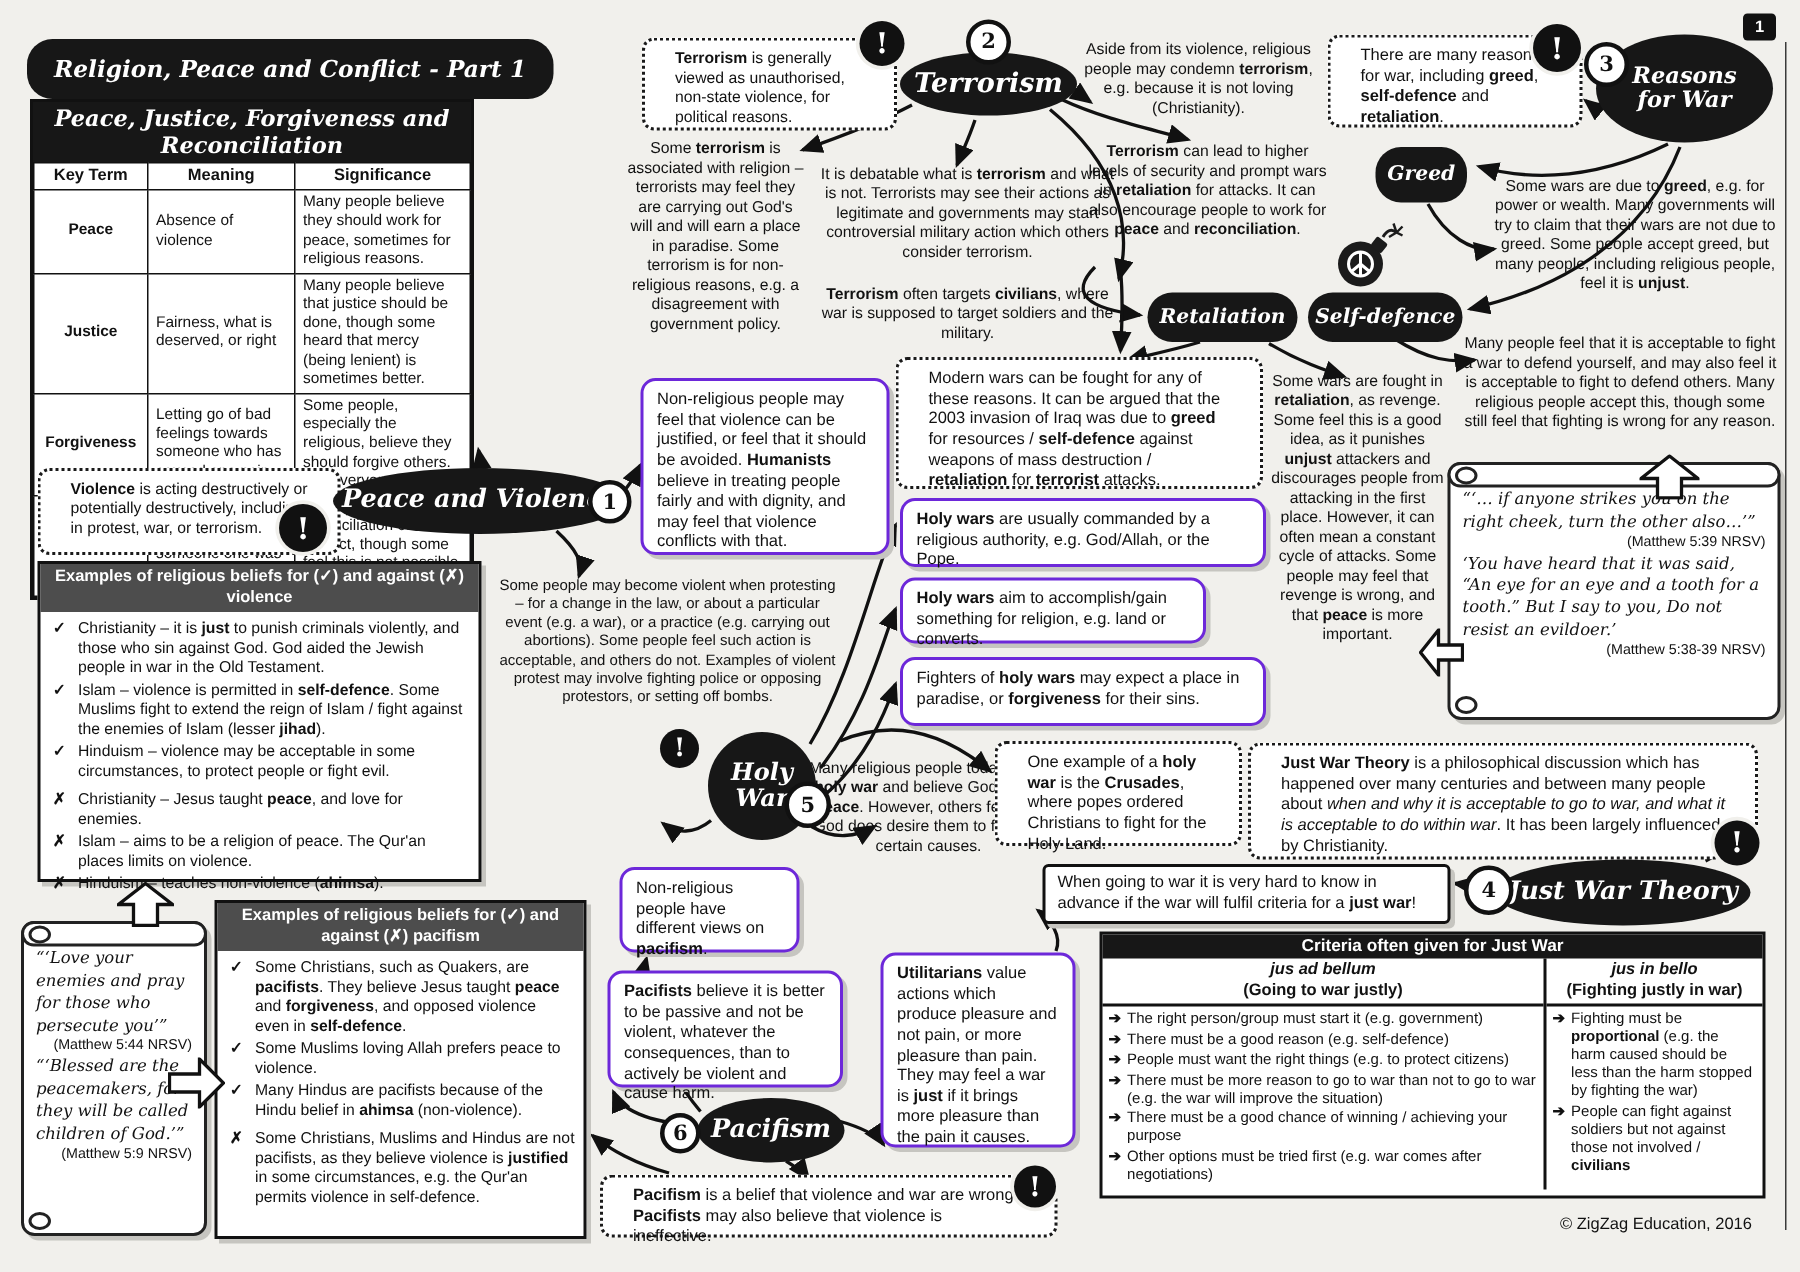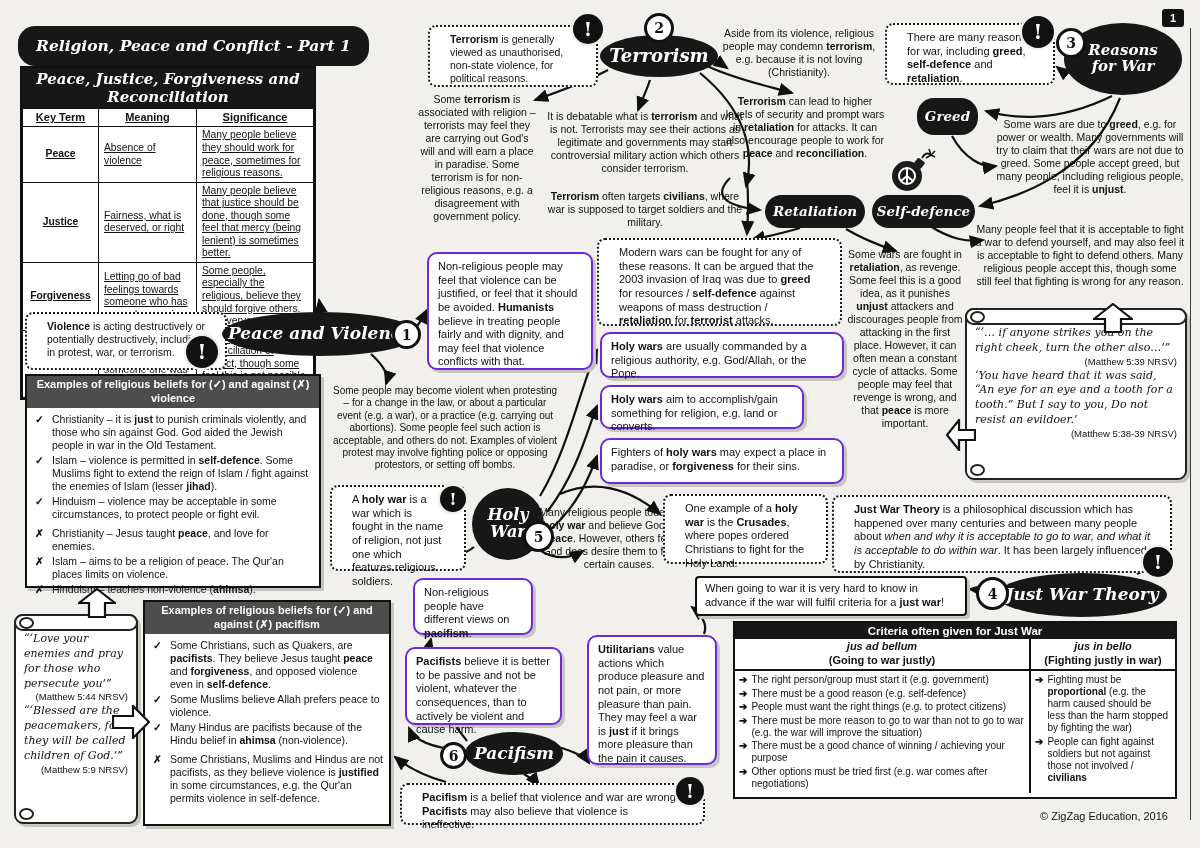--- a/index.html
+++ b/index.html
@@ -23,21 +23,21 @@
   .script{font-family:"DejaVu Serif",serif;font-style:italic;font-weight:bold;}
   .hand{font-family:"DejaVu Serif",serif;font-style:italic;font-size:11px;line-height:1.35;}
   .hdrbar{background:#4d4d4d;color:#fff;font-weight:bold;text-align:center;padding:2px 4px;font-size:11px;line-height:1.25;}
   .bi{display:flex;gap:6px;margin:2px 0;}
   .bm{font-weight:bold;width:13px;flex:none;text-align:center;}
   .z1{z-index:1}.z2{z-index:2}.z3{z-index:3}
   
   .ktable{border:2.5px solid #111;background:#fff;}
   .ktable .script-title{background:#171717;color:#fff;text-align:center;font-size:15px;padding:2px 0;}
   table.kt{border-collapse:collapse;width:100%;table-layout:fixed;}
-  table.kt th,table.kt td{border:1.5px solid #111;padding:2px 5px;font-size:10.3px;line-height:1.22;vertical-align:middle;text-decoration:underline;}
+  table.kt th,table.kt td{border:1.5px solid #111;padding:2px 5px;font-size:10.3px;line-height:1.22;vertical-align:middle;}
   table.kt th{font-size:11px;text-align:center;}
   td.term{font-weight:bold;text-align:center;}
   
   .scroll{background:#fff;border:2px solid #222;border-radius:9px;box-shadow:3px 3px 0 #c6c5c0;box-sizing:border-box;}
   .scroll .roll{position:absolute;left:-2px;right:-2px;top:-2px;height:13px;border:2px solid #222;border-radius:9px;background:#fff;}
   .scroll .curl-t{position:absolute;left:3px;top:1px;width:11px;height:8px;border:2px solid #222;border-radius:50%;background:#fff;}
   .scroll .curl-b{position:absolute;left:3px;bottom:2px;width:11px;height:8px;border:2px solid #222;border-radius:50%;background:#fff;}
   .scroll .body{position:absolute;left:8px;right:8px;top:16px;bottom:6px;}
   .qref{text-align:right;font-size:9.5px;font-style:normal;font-family:"Liberation Sans",sans-serif;}
   
@@ -124,21 +124,21 @@
         <th>Significance</th>
       </tr>
       <tr>
         <td class="term">Peace</td>
         <td>Absence of violence</td>
         <td>Many people believe they should work for peace, sometimes for religious reasons.</td>
       </tr>
       <tr>
         <td class="term">Justice</td>
         <td>Fairness, what is deserved, or right</td>
-        <td>Many people believe that justice should be done, though some feel that mercy (being lenient) is sometimes better.</td>
+        <td>Many people believe that justice should be done, though some heard that mercy (being lenient) is sometimes better.</td>
       </tr>
       <tr>
         <td class="term">Forgiveness</td>
         <td>Letting go of bad feelings towards someone who has caused one pain</td>
         <td>Some people, especially the religious, believe they should forgive others. Not everyone agrees.</td>
       </tr>
       <tr>
         <td class="term">Reconciliation</td>
         <td>Being reunited in a positive sense with someone one was separated from</td>
         <td>Many people work for reconciliation of conflict, though some feel this is not possible and/or desirable.</td>
@@ -222,21 +222,21 @@
 
   <div class="abs sbox z2" style="left:143px;top:600px;width:248px;height:226px">
     <div class="hdrbar">Examples of religious beliefs for (✓) and against (✗) pacifism</div>
     <div class="txt" style="padding:3px 6px">
       <div class="bi">
           <span class="bm">✓</span>
           <span>Some Christians, such as Quakers, are <b>pacifists</b>. They believe Jesus taught <b>peace</b> and <b>forgiveness</b>, and opposed violence even in <b>self-defence</b>.</span>
         </div>
       <div class="bi">
           <span class="bm">✓</span>
-          <span>Some Muslims believe Allah prefers peace to violence.</span>
+          <span>Some Muslims loving Allah prefers peace to violence.</span>
         </div>
       <div class="bi">
           <span class="bm">✓</span>
           <span>Many Hindus are pacifists because of the Hindu belief in <b>ahimsa</b> (non-violence).</span>
         </div>
       <div class="bi" style="margin-top:6px">
           <span class="bm">✗</span>
           <span>Some Christians, Muslims and Hindus are not pacifists, as they believe violence is <b>justified</b> in some circumstances, e.g. the Qur'an permits violence in self-defence.</span>
         </div>
     </div>
@@ -340,23 +340,20 @@
     </div>
   </div>
 
   <div class="abs rbox txt z2" style="left:427px;top:252px;width:166px;height:118px;font-size:11px">
     <span>Non-religious people may feel that violence can be justified, or feel that it should be avoided. <b>Humanists</b> believe in treating people fairly and with dignity, and may feel that violence conflicts with that.</span>
   </div>
   <div class="abs txt ctr z1" style="left:330px;top:385px;width:230px;height:92px;font-size:10px">
     <span>Some people may become violent when protesting – for a change in the law, or about a particular event (e.g. a war), or a practice (e.g. carrying out abortions). Some people feel such action is acceptable, and others do not. Examples of violent protest may involve fighting police or opposing protestors, or setting off bombs.</span>
   </div>
 
-  <div class="abs dotted txt z2" style="left:330px;top:485px;width:136px;height:86px;font-size:11px">
-    <span>A <b>holy war</b> is a war which is fought in the name of religion, not just one which features religious soldiers.</span>
-  </div>
   <div class="abs excl" style="left:440px;top:486px;width:26px;height:26px;font-size:17px">
       <span>!</span>
     </div>
   <div class="abs bubble ellipse" style="left:472px;top:488px;width:72px;height:72px;font-size:16px">
     <span style="display:block;width:44px">Holy War</span>
   </div>
   <div class="abs numc" style="left:523px;top:521px;width:31px;height:31px">
       <span>5</span>
     </div>
 

